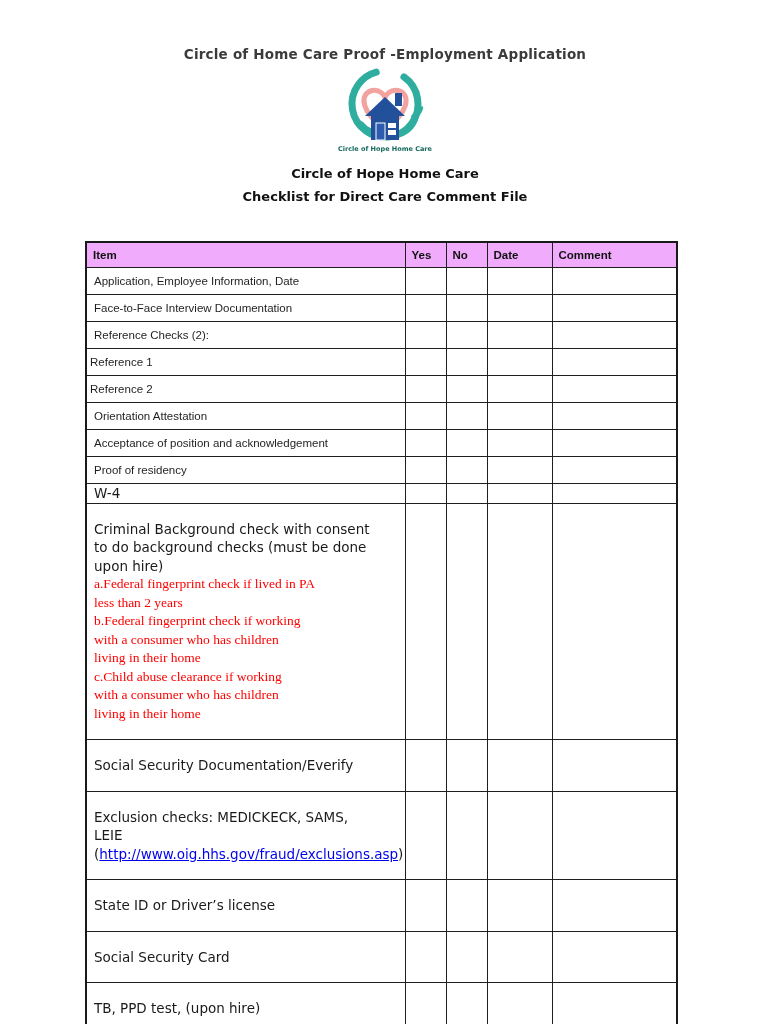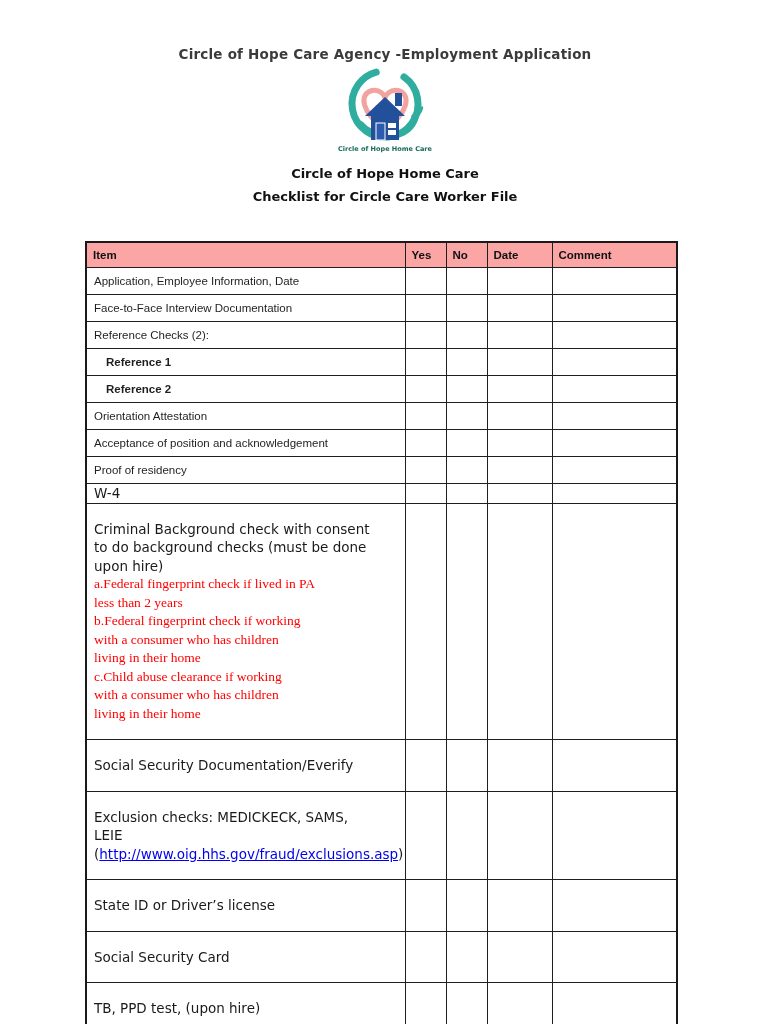--- a/index.html
+++ b/index.html
@@ -27,44 +27,44 @@
     font-family:"DejaVu Sans", sans-serif; font-weight:bold; font-size:13px; color:#111;
   }
   .table-wrap { margin:37px 0 0 85px; }
   table.checklist {
     border-collapse:collapse; table-layout:fixed; width:591px;
     border:2px solid #1a1a1a;
   }
   .col-item{width:319px;} .col-yes{width:41px;} .col-no{width:41px;}
   .col-date{width:65px;} .col-comment{width:125px;}
   table.checklist th {
-    background:#fca5a5; border:1.5px solid #1f1f1f;
+    background:#f0abfc; border:1.5px solid #1f1f1f;
     font-family:"Liberation Sans", sans-serif; font-weight:bold; font-size:11.5px;
     line-height:14px; text-align:left; padding:5px 6px; color:#111;
   }
   table.checklist td { border:1.5px solid #1f1f1f; vertical-align:top; }
   td.item.sm {
     font-family:"Liberation Sans", sans-serif; font-size:11.5px; line-height:14px;
     padding:6px 7px; color:#1f1f1f;margin-left:18px;
   }
   td.item.lg {
     font-family:"DejaVu Sans", sans-serif; font-size:13.5px; line-height:18.5px;
     padding:16px 7px; color:#1a1a1a;
   }
   td.item.tight { padding-top:0px; padding-bottom:0px; }
-  td.item.indent { padding-left:19px;font-weight:bold; }
+  td.item.indent { padding-left:3px; }
   .red-note { color:#ff0000;font-family:Liberation Serif, serif; }
   a.doc-link { color:#0000ee; cursor:pointer; }
 </style>
 </head>
 <body>
 
 <div>
 
-  <div class="doc-title-line">Circle of Hope Care Agency -Employment Application</div>
+  <div class="doc-title-line">Circle of Home Care Proof -Employment Application</div>
 
   <div class="logo-wrap">
     <svg width="112" height="78" viewBox="0 0 112 78">
 
       <path d="M56 62 C 33 48 29 28 43 24.5 C 50.5 22.8 56 29 56 33 C 56 29 61.5 22.8 69 24.5 C 83 28 79 48 56 62" fill="none" stroke="#f2a3a0" stroke-width="5" stroke-linecap="round"></path>
 
       <circle cx="56" cy="38" r="33" fill="none" stroke="#2fae9f" stroke-width="7" pathLength="100" stroke-dasharray="86 14" stroke-linecap="round" transform="rotate(-55 56 38)"></circle>
 
       <path d="M28 58 Q 44 76 68 72 Q 84 68 89 54 Q 90 50 86 52 Q 78 66 58 66 Q 42 66 34 56 Q 29 52 28 58 Z" fill="#2fae9f"></path>
       <path d="M84 55 Q 92 50 94 43 Q 95 39 91 41 Q 85 46 82 50 Z" fill="#2fae9f"></path>
@@ -73,21 +73,21 @@
       <polygon points="36,50 56,31 76,50" fill="#23509a"></polygon>
       <rect x="42" y="49" width="28" height="25" fill="#23509a"></rect>
       <rect x="47" y="57" width="9" height="17" fill="#2d5bb0" stroke="#ffffff" stroke-width="1"></rect>
       <rect x="59" y="57" width="8" height="5" fill="#ffffff"></rect>
       <rect x="59" y="64" width="8" height="5" fill="#ffffff"></rect>
     </svg>
     <div class="logo-caption">Circle of Hope Home Care</div>
   </div>
 
   <div class="org-name">Circle of Hope Home Care</div>
-  <div class="file-title">Checklist for Circle Care Worker File</div>
+  <div class="file-title">Checklist for Direct Care Comment File</div>
 
   <div class="table-wrap">
     <table class="checklist">
       <colgroup>
         <col class="col-item">
           <col class="col-yes">
           <col class="col-no">
           <col class="col-date">
           <col class="col-comment">
       </colgroup>

